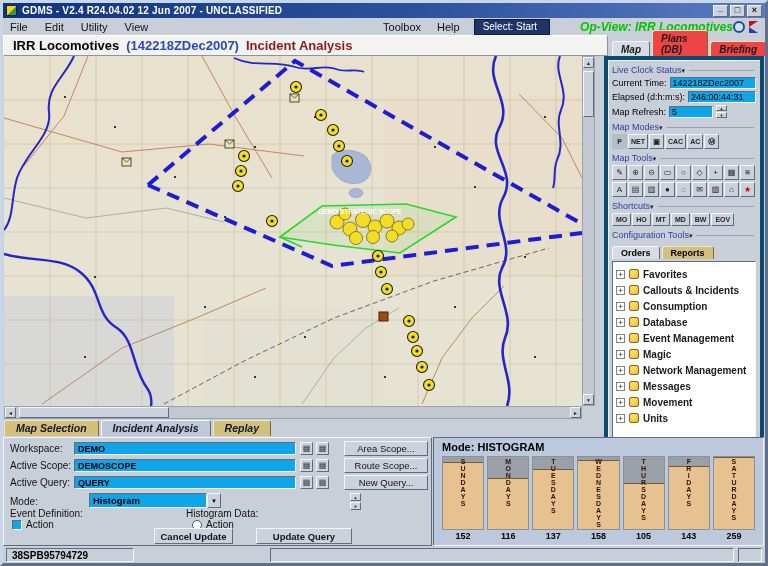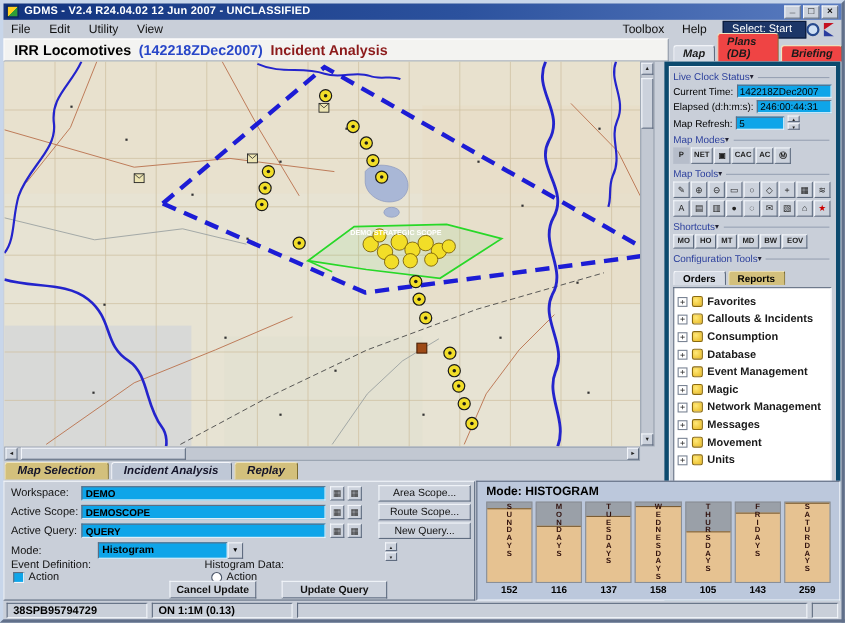--- a/index.html
+++ b/index.html
@@ -165,20 +165,21 @@
         <span class="menu-item">Edit</span>
         <span class="menu-item">Utility</span>
         <span class="menu-item">View</span>
       </span>
     <span style="flex:1"></span>
     <span class="menus-right">
         <span class="menu-item">Toolbox</span>
         <span class="menu-item">Help</span>
       </span>
     <span class="selectbox">Select: Start</span>
+    <span class="opview">Op-View: IRR Locomotives</span>
     <span class="mb-icons">
       <span class="icon-globe"></span>
       <span class="icon-flag"></span>
     </span>
   </div>
 
   <div class="hdrstrip">
     <span>IRR Locomotives</span>
     <span class="hdr-time">(142218ZDec2007)</span>
     <span class="hdr-sub">Incident Analysis</span>
@@ -616,18 +617,17 @@
         <div class="hist-val">137</div>
         <div class="hist-val">158</div>
         <div class="hist-val">105</div>
         <div class="hist-val">143</div>
         <div class="hist-val">259</div>
       </div>
   </div>
 
   <div class="statusbar">
     <span class="seg" style="left:3px;width:128px">38SPB95794729</span>
-    <span class="seg" style="left:135px;width:128px">ON 1:1M (0.13)</span>
     <span class="seg" style="left:267px;width:464px"></span>
     <span class="seg" style="left:735px;width:24px"></span>
   </div>
 
 </div>
 
 </body></html>

